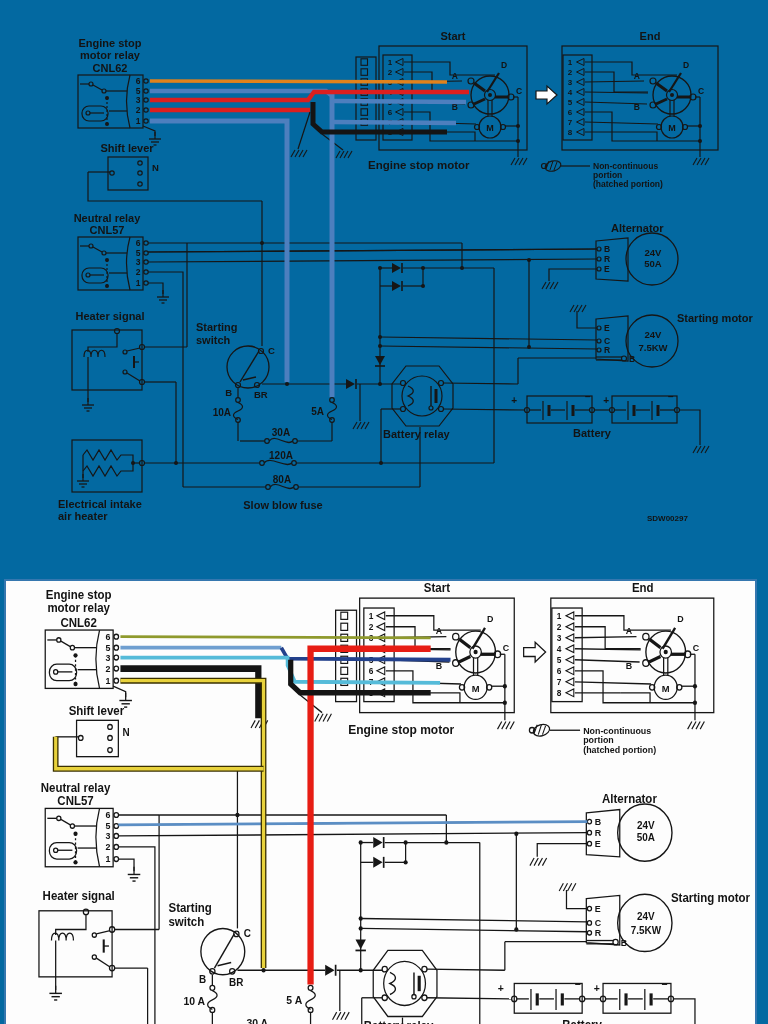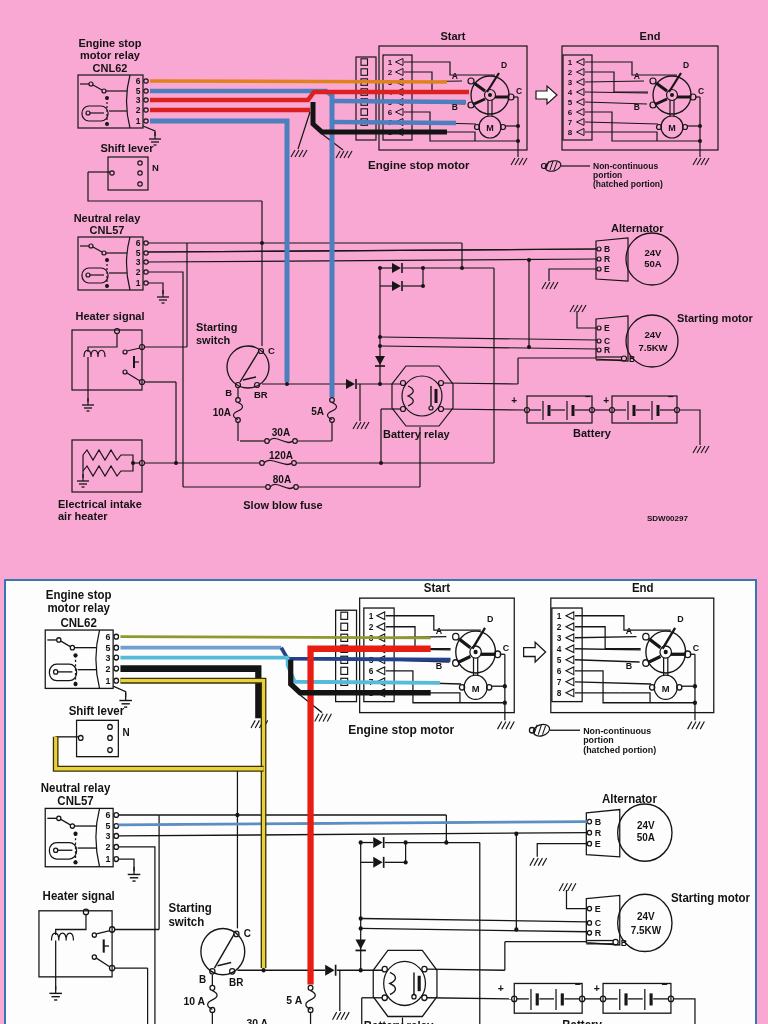--- a/index.html
+++ b/index.html
@@ -1,18 +1,18 @@
 <!DOCTYPE html>
 <html><head>
 <meta charset="utf-8">
 <style>
   html,body{margin:0;padding:0;background:#ffffff;}
   body{width:768px;height:1024px;overflow:hidden;position:relative;
        font-family:"Liberation Sans",sans-serif;}
-  #stage{position:absolute;inset:0;background:#f9a8d4;}
+  #stage{position:absolute;inset:0;background:#0369a1;}
   .diag-top{position:absolute;left:28px;top:25px;width:740px;height:505px;}
   .zoom-panel{position:absolute;left:4px;top:579px;width:753px;height:470px;
       border:2px solid #3577af;background:#fdfdfd;overflow:hidden;box-sizing:border-box;}
   .zoom-panel svg{position:absolute;left:-13px;top:-6px;}
   svg{display:block;}
   svg text{font-family:"Liberation Sans",sans-serif;fill:#131313;}
 </style>
 </head>
 <body>
 

